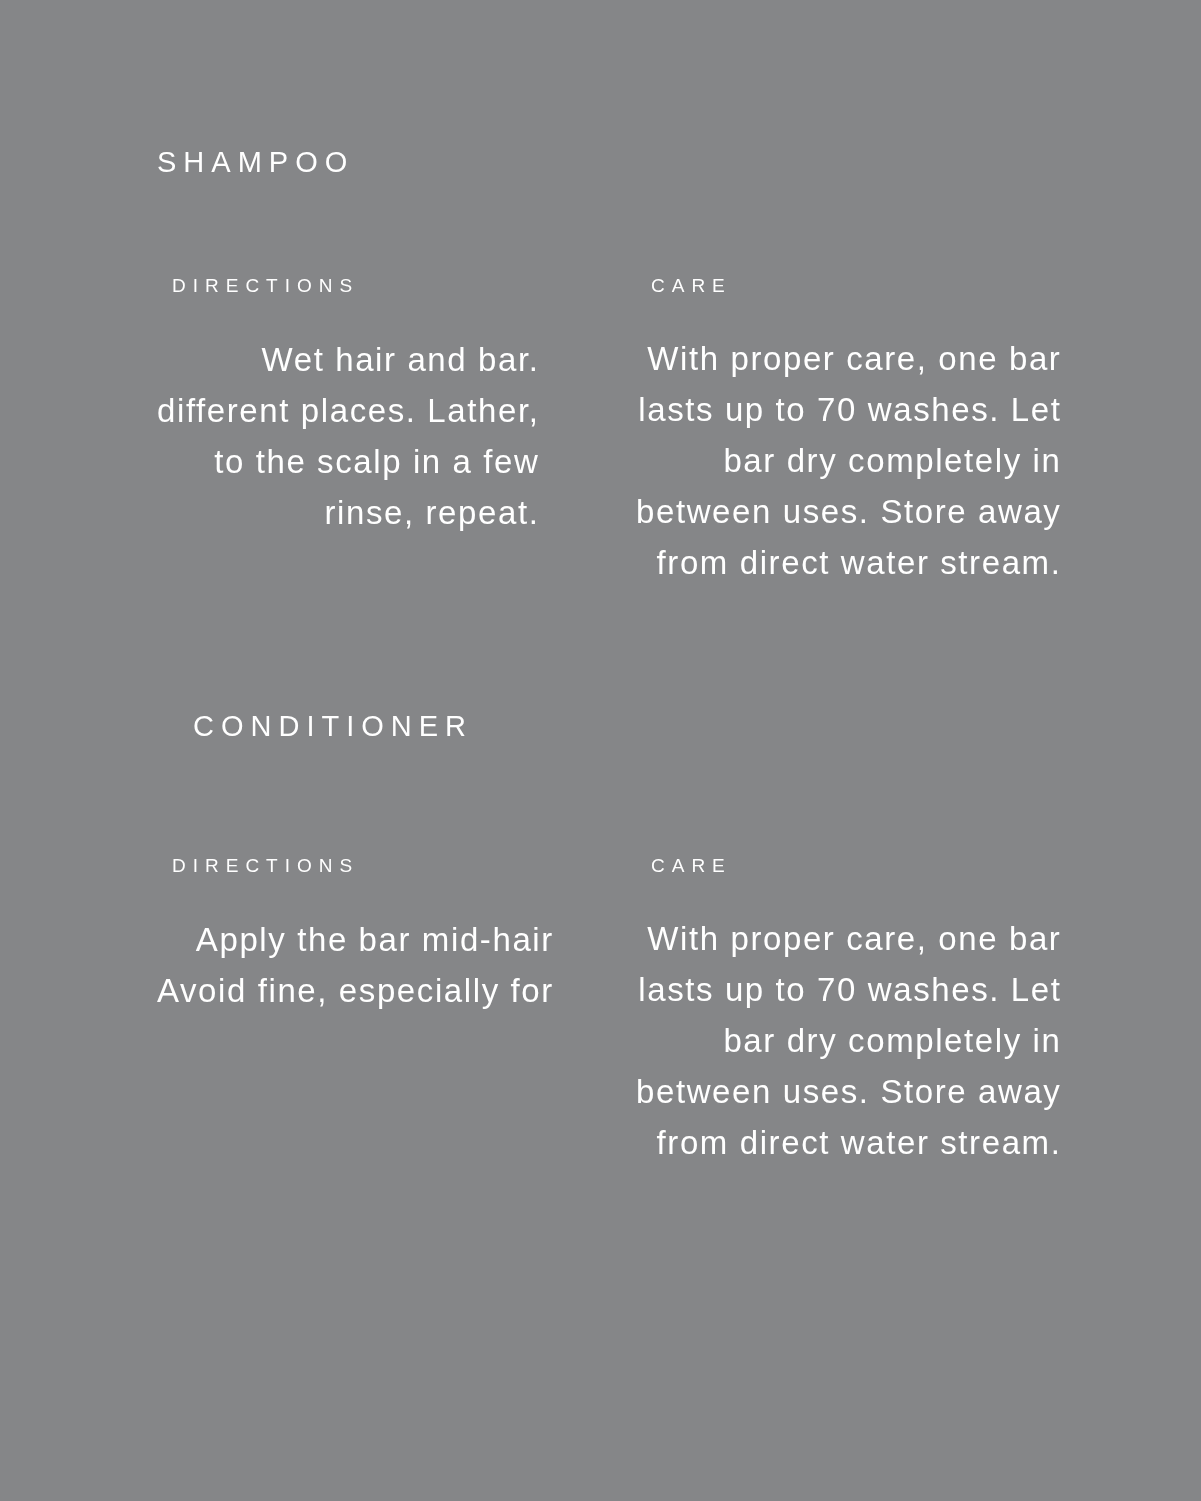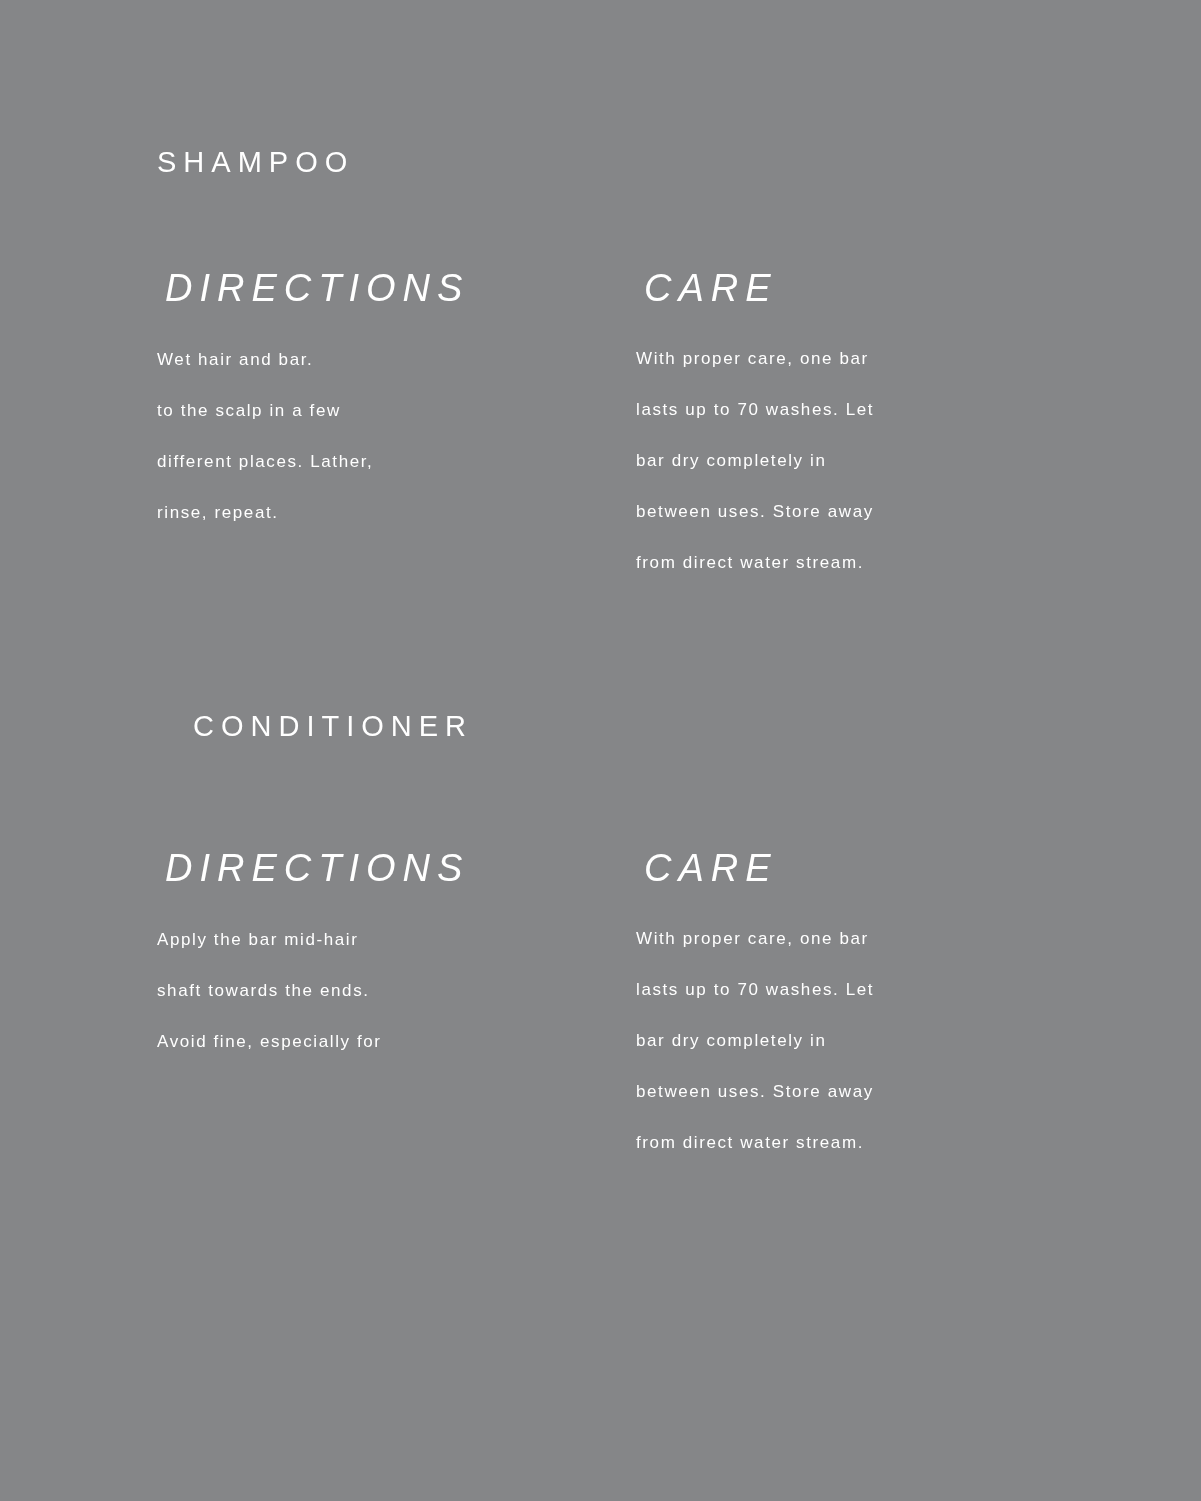--- a/index.html
+++ b/index.html
@@ -19,72 +19,71 @@
       position: absolute;
       left: 157px;
       font-size: 29px;
       letter-spacing: 7px;
       font-weight: normal;
       margin: 0;
       line-height: 1;
     }
     .col-heading {
       position: absolute;
-      font-size: 38px;
+      font-size: 19px;
       letter-spacing: 7px;
       font-weight: normal;
-      margin: 8px;
+      margin: 15px;
       line-height: 1;
-      font-style: italic;
     }
     .col-body {
       position: absolute;
-      font-size: 17px;
+      font-size: 33px;
       letter-spacing: 1.6px;
       line-height: 51px;
       margin: 0;
+      text-align: right;
     }
     .col-body span {
       display: block;
       white-space: nowrap;
     }
     .left { left: 157px; }
     .right { left: 636px; }
   </style>
 </head>
 <body>
 
 <section>
   <h2 class="product-title" style="top:148px;text-align:right;">SHAMPOO</h2>
 
   <h3 class="col-heading left" style="top:261px;">DIRECTIONS</h3>
   <div class="col-body left" style="top:334px;">
     <span>Wet hair and bar.</span>
+    <span>different places. Lather,</span>
     <span>to the scalp in a few</span>
-    <span>different places. Lather,</span>
     <span>rinse, repeat.</span>
   </div>
 
   <h3 class="col-heading right" style="top:261px;">CARE</h3>
   <div class="col-body right" style="top:333px;">
     <span>With proper care, one bar</span>
     <span>lasts up to 70 washes. Let</span>
     <span>bar dry completely in</span>
     <span>between uses. Store away</span>
     <span>from direct water stream.</span>
   </div>
 </section>
 
 <section>
   <h2 class="product-title" style="top:712px;margin-left:36px;">CONDITIONER</h2>
 
   <h3 class="col-heading left" style="top:841px;">DIRECTIONS</h3>
   <div class="col-body left" style="top:914px;">
     <span>Apply the bar mid-hair</span>
-    <span>shaft towards the ends.</span>
     <span>Avoid fine, especially for</span>
   </div>
 
   <h3 class="col-heading right" style="top:841px;">CARE</h3>
   <div class="col-body right" style="top:913px;">
     <span>With proper care, one bar</span>
     <span>lasts up to 70 washes. Let</span>
     <span>bar dry completely in</span>
     <span>between uses. Store away</span>
     <span>from direct water stream.</span>

